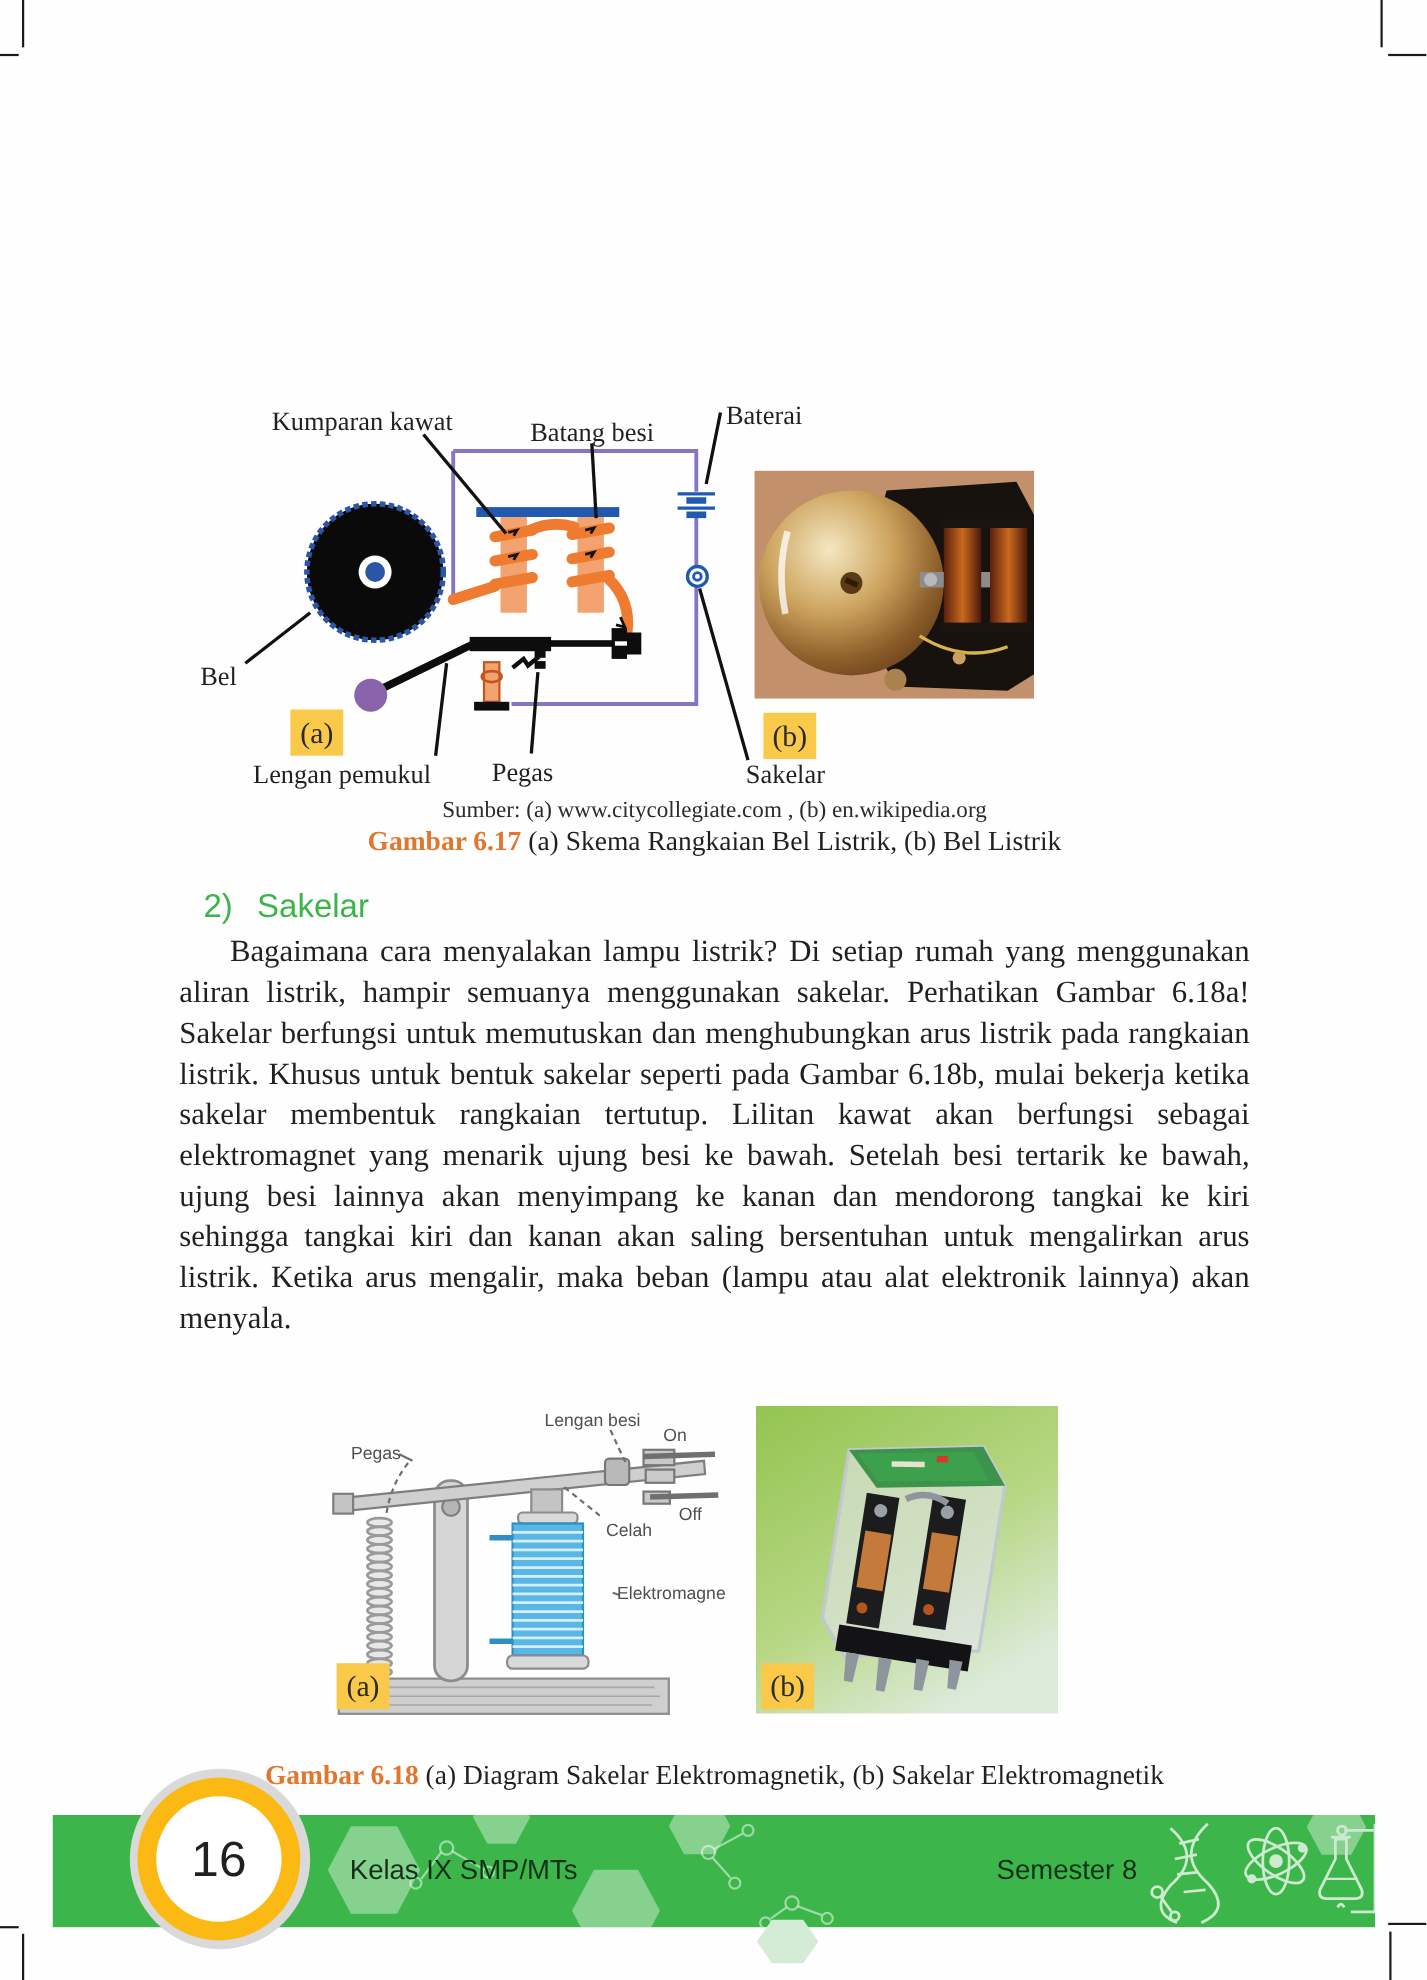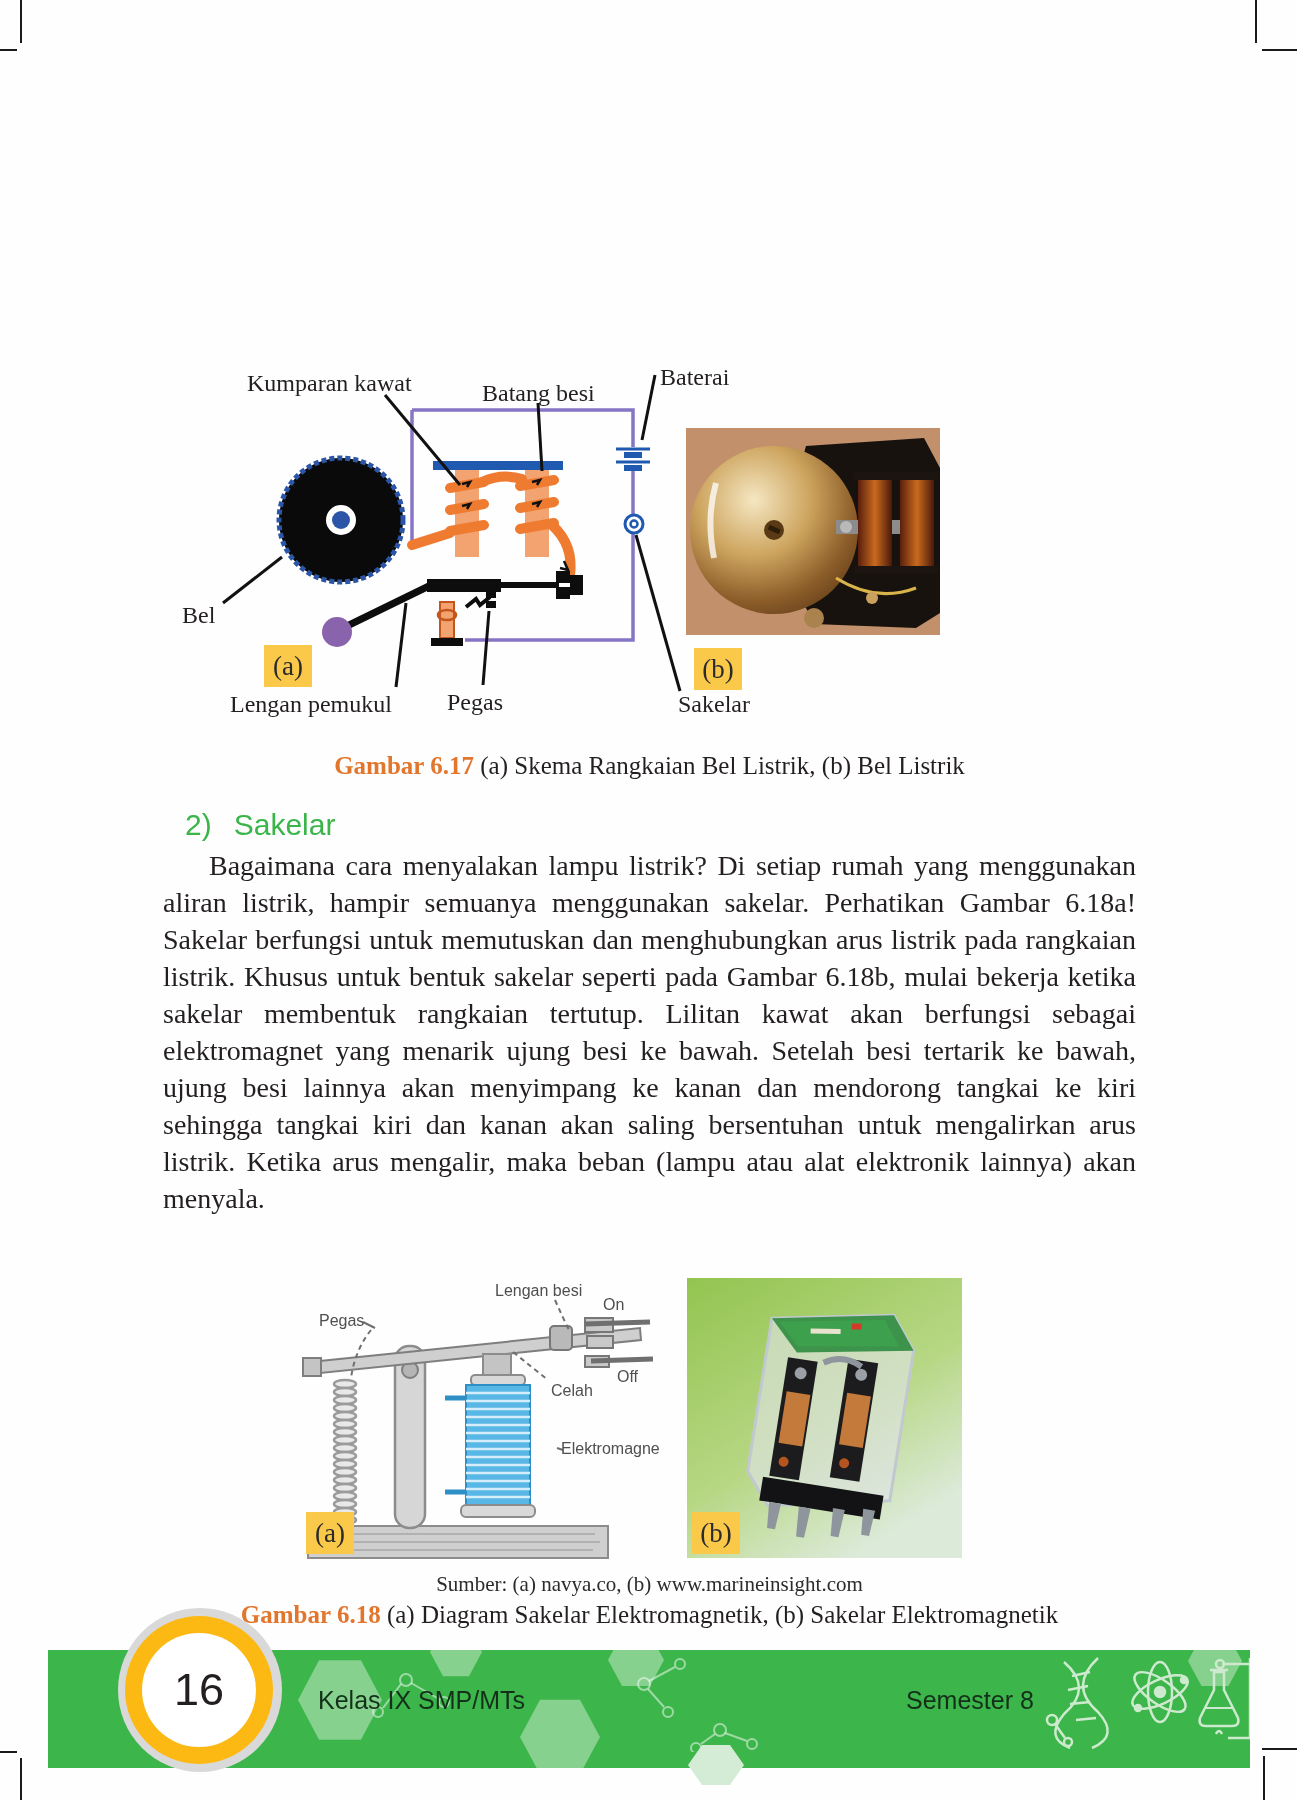--- a/index.html
+++ b/index.html
@@ -17,21 +17,21 @@
   
   .source{position:absolute;left:163px;width:973px;text-align:center;font-size:21px;color:#2b2b2b;}
   .caption{position:absolute;left:163px;width:973px;text-align:center;font-size:25px;color:#231f20;}
   .caption .cap-label{color:#e2762d;font-weight:bold;}
   
   .heading{position:absolute;left:185px;top:808px;font-family:"Liberation Sans",sans-serif;
            font-size:30px;color:#3bb54a;display:flex;gap:22px;}
   
   .photo{position:absolute;overflow:hidden;}
   
-  .band{position:absolute;left:48px;top:1650px;width:1202px;height:118px;background:#3cb54a;overflow:hidden;}
+  .band{position:absolute;left:48px;top:1650px;width:1202px;height:102px;background:#3cb54a;overflow:hidden;}
   .hex{position:absolute;background:rgba(255,255,255,0.38);
        clip-path:polygon(25% 6.7%,75% 6.7%,100% 50%,75% 93.3%,25% 93.3%,0% 50%);}
   .hex-out{position:absolute;background:#d4ecd6;
        clip-path:polygon(25% 6.7%,75% 6.7%,100% 50%,75% 93.3%,25% 93.3%,0% 50%);}
   .badge-outer{position:absolute;left:118px;top:1608px;width:164px;height:164px;border-radius:50%;background:#d9d9d9;}
   .badge-yellow{position:absolute;left:7px;top:8px;width:148px;height:148px;border-radius:50%;background:#fdb913;}
   .badge-white{position:absolute;left:17px;top:17px;width:114px;height:114px;border-radius:50%;background:#ffffff;
                display:flex;align-items:center;justify-content:center;}
   .badge-num{font-family:"Liberation Sans",sans-serif;font-size:45px;color:#231f20;}
   .band-text{position:absolute;font-family:"Liberation Sans",sans-serif;font-size:25px;color:#14301a;}
@@ -176,20 +176,21 @@
     <text class="schlabel" x="510" y="30">Baterai</text>
     <text class="schlabel" x="32" y="268">Bel</text>
     <text class="schlabel" x="80" y="357">Lengan pemukul</text>
     <text class="schlabel" x="297" y="355">Pegas</text>
     <text class="schlabel" x="528" y="357">Sakelar</text>
   </svg>
 
   <div class="figtag" style="left:264px;top:645px;">(a)</div>
   <div class="figtag" style="left:694px;top:648px;">(b)</div>
 
+  <div class="source" style="top:724px;">Sumber: (a) www.citycollegiate.com , (b) en.wikipedia.org</div>
   <div class="caption" style="top:752px;">
     <span class="cap-label">Gambar 6.17</span><span> (a) Skema Rangkaian Bel Listrik, (b) Bel Listrik</span>
   </div>
 
   <div class="heading">
     <span>2)</span>
     <span>Sakelar</span>
   </div>
 
   <p class="para indent" style="top:847px;margin:0;">Bagaimana cara menyalakan lampu listrik? Di setiap rumah yang menggunakan aliran listrik, hampir semuanya menggunakan sakelar. Perhatikan Gambar 6.18a! Sakelar berfungsi untuk memutuskan dan menghubungkan arus listrik pada rangkaian listrik. Khusus untuk bentuk sakelar seperti pada Gambar 6.18b, mulai bekerja ketika sakelar membentuk rangkaian tertutup. Lilitan kawat akan berfungsi sebagai elektromagnet yang menarik ujung besi ke bawah. Setelah besi tertarik ke bawah, ujung besi lainnya akan menyimpang ke kanan dan mendorong tangkai ke kiri sehingga tangkai kiri dan kanan akan saling bersentuhan untuk mengalirkan arus listrik. Ketika arus mengalir, maka beban (lampu atau alat elektronik lainnya) akan menyala.</p>
@@ -297,21 +298,20 @@
     <text class="schlabel-sm" x="240" y="16">Lengan besi</text>
     <text class="schlabel-sm" x="348" y="30">On</text>
     <text class="schlabel-sm" x="362" y="102">Off</text>
     <text class="schlabel-sm" x="296" y="116">Celah</text>
     <text class="schlabel-sm" x="306" y="174">Elektromagnet</text>
   </svg>
 
   <div class="figtag" style="left:306px;top:1512px;">(a)</div>
   <div class="figtag" style="left:692px;top:1512px;">(b)</div>
 
-  <div class="source" style="top:1572px;">Sumber: (a) navya.co, (b) www.marineinsight.com</div>
   <div class="caption" style="top:1601px;">
     <span class="cap-label">Gambar 6.18</span><span> (a) Diagram Sakelar Elektromagnetik,  (b) Sakelar Elektromagnetik</span>
   </div>
 
   <div class="band">
 
     <div class="hex" style="left:250px;top:4px;width:84px;height:92px;"></div>
     <div class="hex" style="left:382px;top:-26px;width:52px;height:56px;"></div>
     <div class="hex" style="left:472px;top:44px;width:80px;height:86px;"></div>
     <div class="hex" style="left:560px;top:-20px;width:56px;height:60px;"></div>

